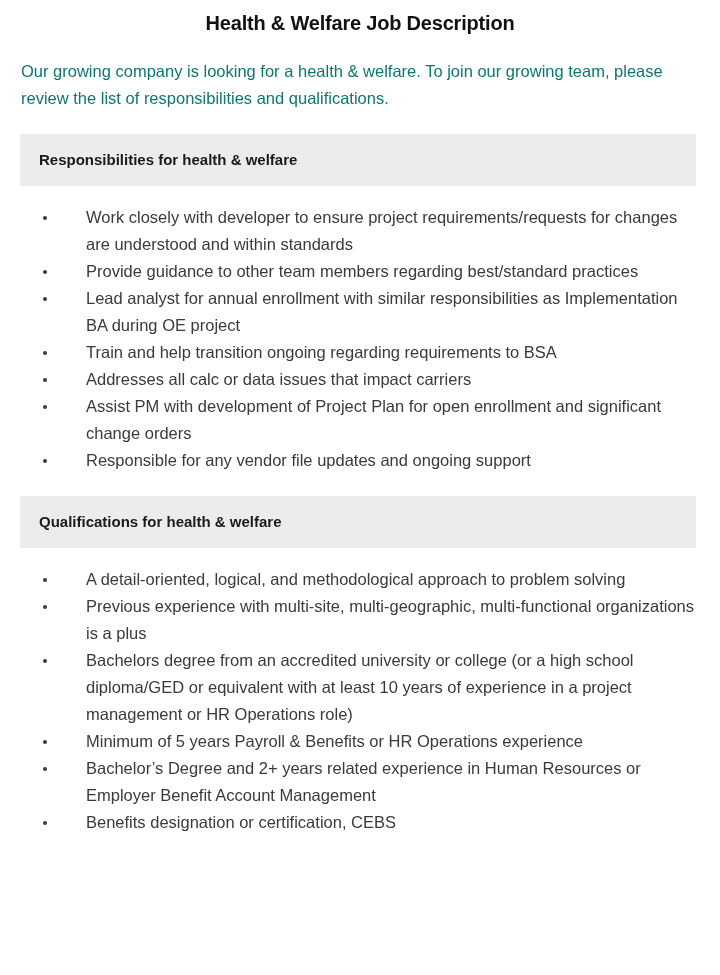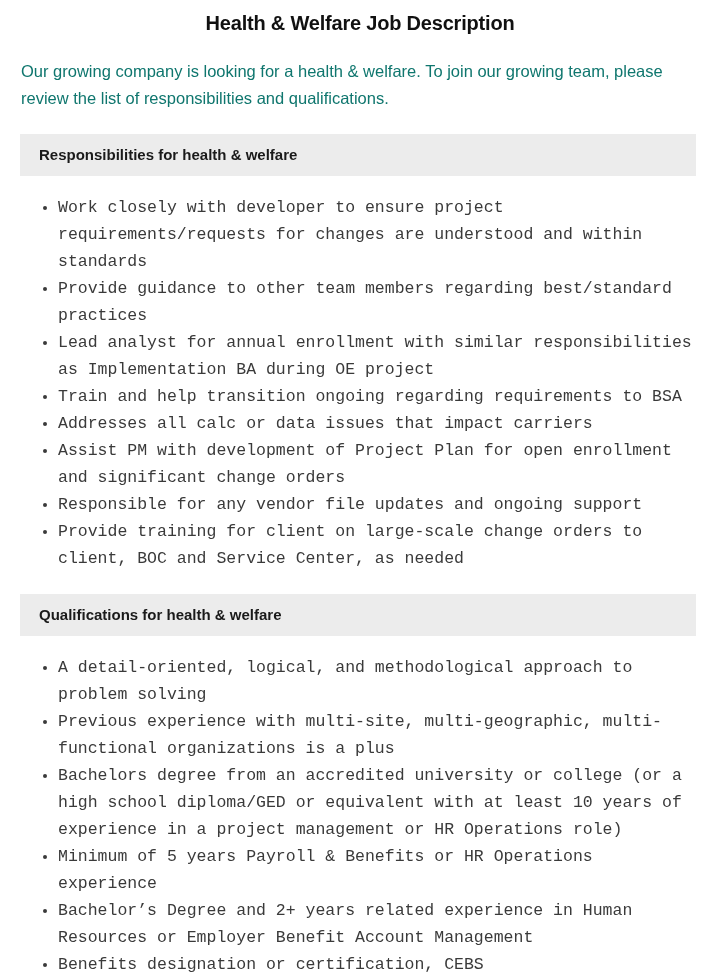--- a/index.html
+++ b/index.html
@@ -37,45 +37,44 @@
     font-size: 16.5px;
     line-height: 27px;
     color: #0f766e;
   }
   .section {
     margin-top: 22px;
   }
   .section-header {
     margin: 0 24px 0 20px;
     background: #ececec;
-    height: 42px;
+    height: 52px;
     display: flex;
     align-items: center;
     padding: 0 0 0 19px;
     box-sizing: border-box;
   }
   .section-header-text {
     font-size: 15px;
     font-weight: bold;
     color: #1a1a1a;
     line-height: 18px;
   }
   ul.bullets {
     list-style: none;
     margin: 18px 0 0 0;
     padding: 0 24px 0 0;
   }
   ul.bullets li {
     position: relative;
-    padding-left: 58px;
+    padding-left: 86px;
     margin-bottom: 0;
     font-size: 16.5px;
     line-height: 27px;
     color: #3a3a3a;
-    font-family: Liberation Mono, monospace;
   }
   ul.bullets li::before {
     content: "";
     position: absolute;
     left: 43px;
     top: 12px;
     width: 4px;
     height: 4px;
     border-radius: 50%;
     background: #3a3a3a;
@@ -95,21 +94,20 @@
       <span class="section-header-text">Responsibilities for health &amp; welfare</span>
     </div>
     <ul class="bullets">
       <li>Work closely with developer to ensure project requirements/requests for changes are understood and within standards</li>
       <li>Provide guidance to other team members regarding best/standard practices</li>
       <li>Lead analyst for annual enrollment with similar responsibilities as Implementation BA during OE project</li>
       <li>Train and help transition ongoing regarding requirements to BSA</li>
       <li>Addresses all calc or data issues that impact carriers</li>
       <li>Assist PM with development of Project Plan for open enrollment and significant change orders</li>
       <li>Responsible for any vendor file updates and ongoing support</li>
-      <li>Provide training for client on large-scale change orders to client, BOC and Service Center, as needed</li>
     </ul>
   </div>
 
   <div class="section">
     <div class="section-header">
       <span class="section-header-text">Qualifications for health &amp; welfare</span>
     </div>
     <ul class="bullets">
       <li>A detail-oriented, logical, and methodological approach to problem solving</li>
       <li>Previous experience with multi-site, multi-geographic, multi-functional organizations is a plus</li>

